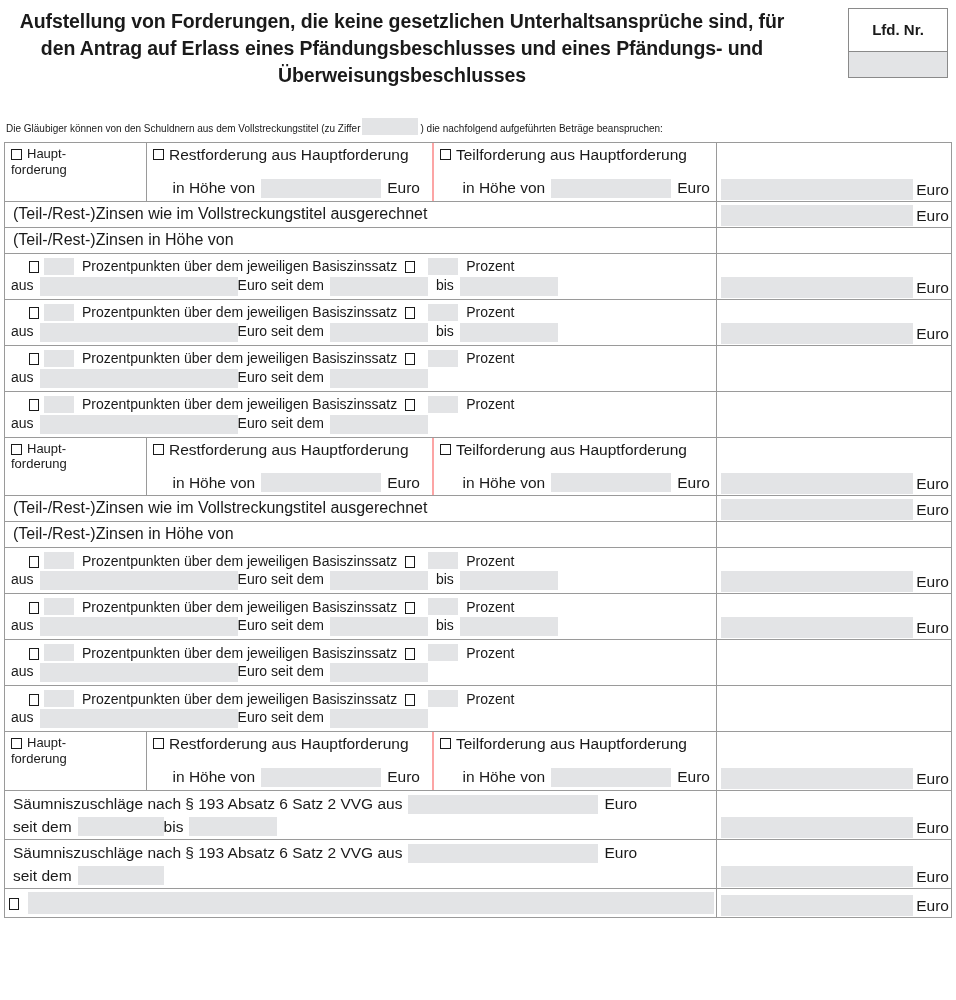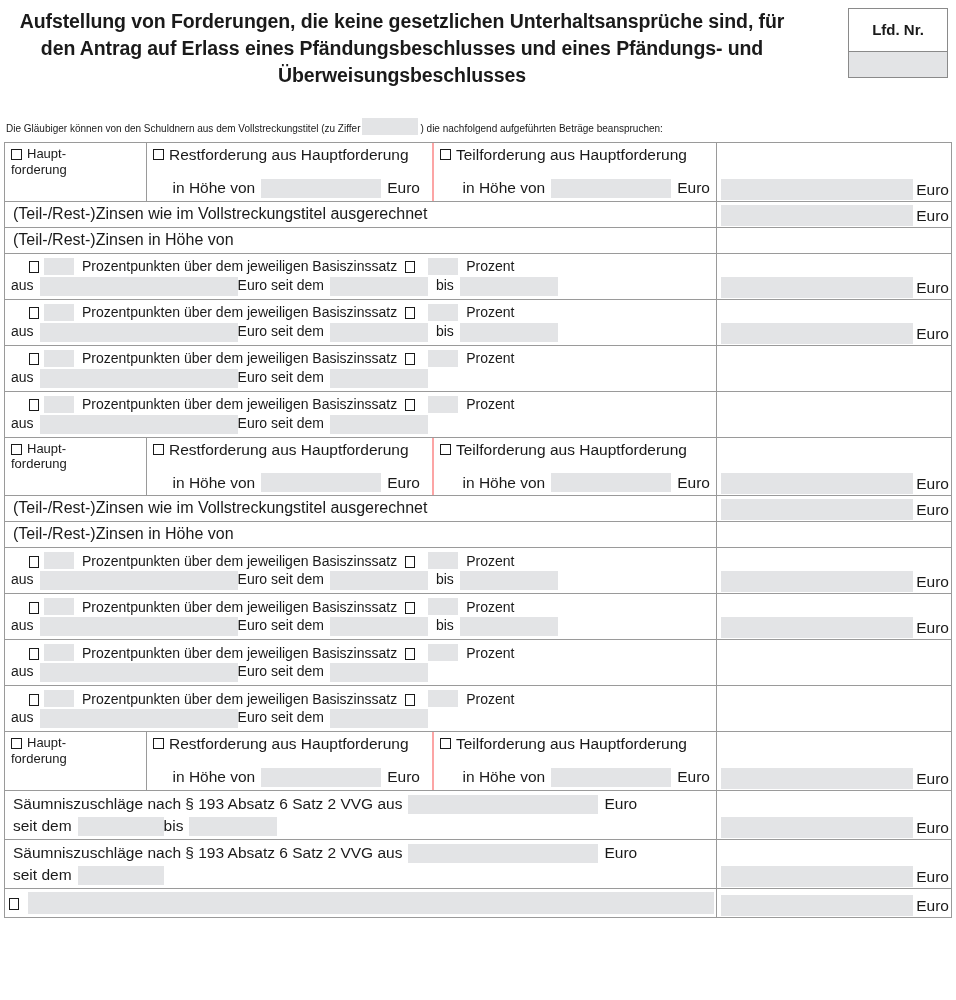--- a/index.html
+++ b/index.html
@@ -165,21 +165,21 @@
   .zins .inp-pz { width: 30px; height: 17px; background: #e3e4e6; margin: 0 8px; }
   .zins .inp-betrag { width: 198px; height: 19px; background: #e3e4e6; margin: 0 0 0 6px; }
   .zins .inp-datum { width: 98px; height: 19px; background: #e3e4e6; margin-left: 6px; }
   .zins .inp-datum2 { width: 98px; height: 19px; background: #e3e4e6; margin-left: 6px; }
   .zins .txt { white-space: nowrap; }
   .zins .gap-l { margin-left: 8px; }
 
   
   .saeum { flex: 1; padding: 4px 0 3px 8px; font-size: 15.5px; }
   .saeum-l1 { display: flex; align-items: flex-start; }
-  .saeum-l2 { display: flex; align-items: center; margin-top: 3px; }
+  .saeum-l2 { display: flex; align-items: flex-end; margin-top: 3px; }
   .saeum .inp-betrag { width: 190px; height: 19px; background: #e3e4e6; margin: 0 6px; }
   .saeum .inp-datum { width: 86px; height: 19px; background: #e3e4e6; margin-left: 6px; }
   .saeum .inp-bis { width: 88px; height: 19px; background: #e3e4e6; margin-left: 6px; }
 
   
   .lastrow { flex: 1; display: flex; align-items: center; padding: 3px 2px 3px 4px; }
   .lastrow .wide { flex: 1; height: 22px; background: #e3e4e6; margin-left: 4px; }
 </style>
 </head>
 <body>

